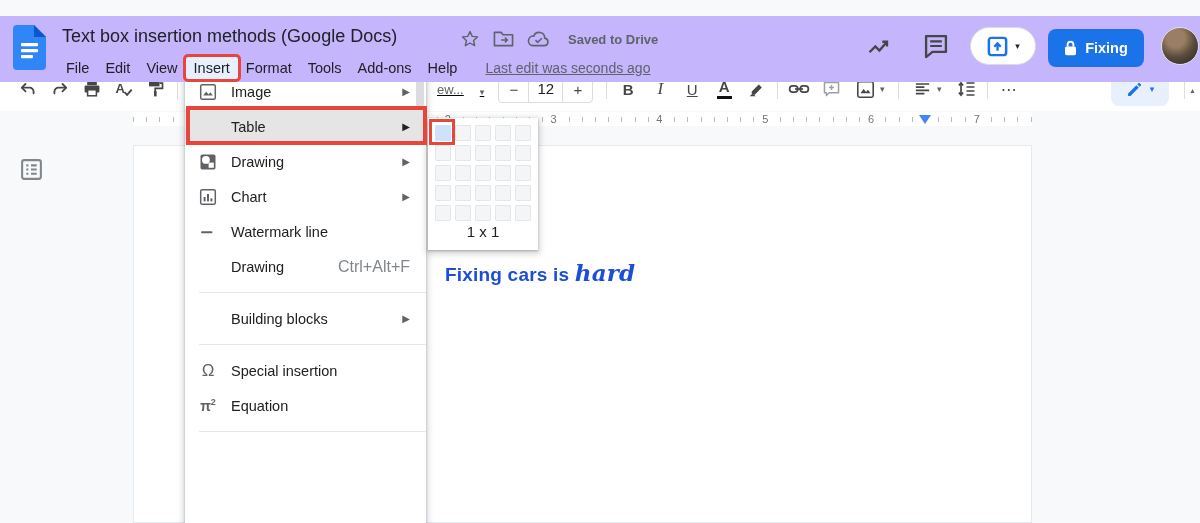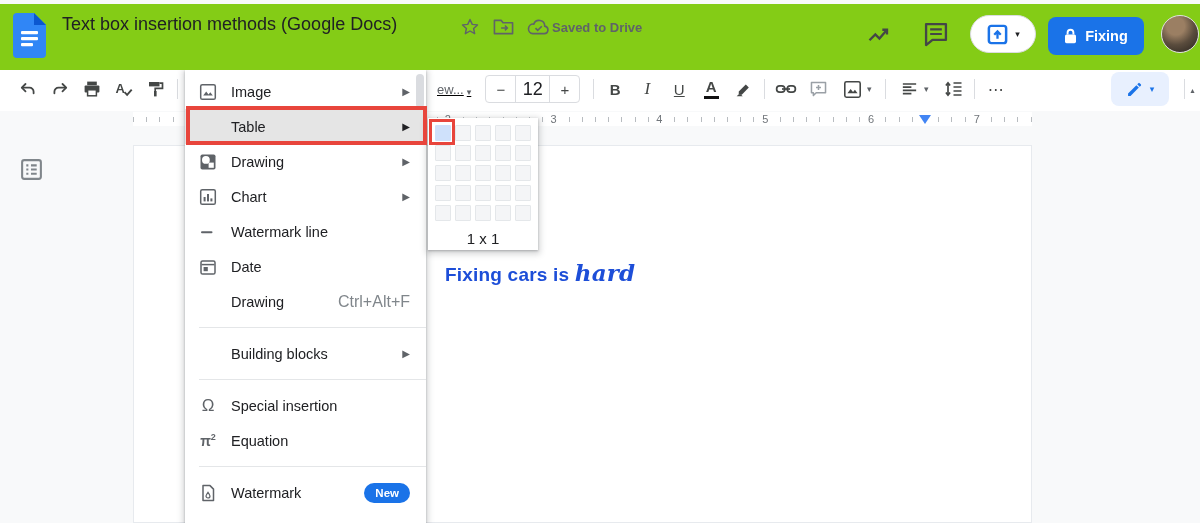--- a/index.html
+++ b/index.html
@@ -1,25 +1,25 @@
 <!DOCTYPE html>
 <html><head>
 <meta charset="utf-8">
 <style>
   html,body{margin:0;padding:0;}
   body{width:1200px;height:523px;overflow:hidden;background:#f8f9fa;
        font-family:"Liberation Sans",sans-serif;position:relative;}
   #app{position:absolute;inset:0;width:1200px;height:523px;}
 
   
-  .header{position:absolute;left:0;top:4px;width:100%;height:66px;background:#84cc16;z-index:30;}
+  .header{position:absolute;left:0;top:16px;width:100%;height:66px;background:#c4b5fd;z-index:30;}
   .logo{position:absolute;left:13px;top:9px;cursor:pointer;}
   .title{position:absolute;left:62px;top:10px;font-size:18px;color:#202124;white-space:nowrap;}
   .title-icons{position:absolute;left:460px;top:13px;display:flex;align-items:center;gap:13px;}
-  .saved-chip{display:flex;align-items:center;gap:2px;}
+  .saved-chip{display:flex;align-items:center;gap:18px;}
   .saved-label{font-size:13px;color:#5f6368;font-weight:bold;}
   .menubar{position:absolute;left:58px;top:39px;display:flex;align-items:center;height:26px;}
   #menu-buttons{display:flex;align-items:center;}
   .menu-btn{font-size:14.5px;color:#202124;padding:3px 8px;border-radius:4px;background:transparent;
             border:none;font-family:inherit;cursor:pointer;white-space:nowrap;}
   .menu-btn.active{background:#e8f0fe;outline:3px solid #e8453c;border-radius:2px;}
   .last-edit{margin-left:20px;font-size:14px;color:#5f6368;text-decoration:underline;white-space:nowrap;}
   .icon-activity{position:absolute;left:866px;top:17px;cursor:pointer;}
   .icon-comment-top{position:absolute;left:922px;top:16px;cursor:pointer;}
   .present-btn{position:absolute;left:970px;top:11px;width:66px;height:38px;border:1px solid #dadce0;
@@ -35,25 +35,25 @@
           background:radial-gradient(circle at 38% 28%,#9b7f63 0 26%,#5a4c3d 55%,#26221d 100%);
           border:1px solid #e0e0e0;box-sizing:border-box;}
 
   
   .toolbar{position:absolute;left:0;top:66px;width:100%;height:45px;background:#fff;z-index:1;
            border-top:1px solid #eef0f2;display:flex;align-items:center;padding-left:12px;box-sizing:border-box;}
   .tb{min-width:26px;height:28px;display:flex;align-items:center;justify-content:center;color:#444746;
       border-radius:4px;margin:0 3px;cursor:pointer;}
   .tb-div{width:1px;height:20px;background:#dadce0;margin:0 5px;}
   .tb-spacer{width:248px;}
-  .font-dd{display:flex;align-items:flex-end;gap:3px;margin:0 6px;cursor:pointer;text-decoration:underline;}
+  .font-dd{display:flex;align-items:flex-end;gap:16px;margin:0 6px;cursor:pointer;text-decoration:underline;}
   .font-label{font-size:13px;color:#5f6368;}
   .size-group{display:flex;align-items:center;border:1px solid #dadce0;border-radius:4px;height:26px;margin:0 8px;background:#fff;}
   .size-btn{width:29px;text-align:center;font-size:15px;color:#444746;cursor:pointer;}
-  .size-val{width:35px;text-align:center;font-size:18px;color:#202124;height:26px;line-height:26px;
+  .size-val{width:35px;text-align:center;font-size:15px;color:#202124;height:26px;line-height:26px;
             border-left:1px solid #dadce0;border-right:1px solid #dadce0;box-sizing:border-box;cursor:text;}
   .fmt{font-size:15px;color:#444746;}
   .fmt.b{font-weight:bold;}
   .fmt.i{font-family:"Liberation Serif",serif;font-style:italic;font-size:17px;}
   .fmt.u{text-decoration:underline;}
   .a-color{font-weight:bold;font-size:15px;line-height:1.1;border-bottom:3px solid #111;padding:0 2px;color:#444746;}
   .more-dots{font-size:16px;color:#444746;letter-spacing:1px;}
   .edit-pill{margin-left:auto;width:58px;height:34px;background:#e8f0fe;border-radius:8px;display:flex;
              align-items:center;justify-content:center;gap:7px;cursor:pointer;margin-right:10px;}
   .edge-stub{width:8px;height:8px;color:#5f6368;font-size:10px;margin-right:2px;overflow:hidden;}
@@ -92,21 +92,21 @@
             padding:4px 11px;border-radius:12px;}
   .menu-divider{height:1px;background:#e4e6e8;margin:8px 0 8px 14px;}
 
   
   .table-picker{position:absolute;left:428px;top:118px;width:110px;height:132px;background:#fff;z-index:12;
                 box-shadow:0 2px 6px 2px rgba(60,64,67,.22),0 1px 2px rgba(60,64,67,.3);
                 box-sizing:border-box;padding:7px 0 0 7px;}
   .grid{display:grid;grid-template-columns:repeat(5,16px);grid-auto-rows:16px;gap:4px;width:96px;}
   .cell{background:#f4f5f7;border:1px solid #e4e7ea;box-sizing:border-box;border-radius:1px;cursor:pointer;}
   .cell.sel{background:#cfe1fb;border-color:#cfe1fb;}
-  .picker-label{width:96px;text-align:center;font-size:15px;color:#202124;margin-top:9px;}
+  .picker-label{width:96px;text-align:center;font-size:15px;color:#202124;margin-top:2px;}
 
   
   .red-table-box{position:absolute;left:186px;top:106px;width:241px;height:39px;border:4px solid #e8453c;
                  box-sizing:border-box;z-index:15;pointer-events:none;}
   .red-cell-box{position:absolute;left:429px;top:119px;width:26px;height:26px;border:3px solid #e8453c;
                 box-sizing:border-box;z-index:14;pointer-events:none;}
 </style>
 </head>
 <body>
 
@@ -140,20 +140,33 @@
         <span style="display:flex;">
           <svg width="23" height="17" viewBox="0 0 24 18">
               <path d="M6 15.5h12a4 4 0 0 0 .6-7.95A6 6 0 0 0 7 5.4 4.6 4.6 0 0 0 6 15.5z" fill="none" stroke="#5f6368" stroke-width="1.7"></path>
               <path d="M8.8 9.6l2.4 2.4 4.3-4.3" fill="none" stroke="#5f6368" stroke-width="1.7"></path>
             </svg>
         </span>
         <span class="saved-label">Saved to Drive</span>
       </span>
     </div>
 
+    <div class="menubar">
+      <div id="menu-buttons">
+          <button class="menu-btn">File</button>
+          <button class="menu-btn">Edit</button>
+          <button class="menu-btn">View</button>
+          <button class="menu-btn active">Insert</button>
+          <button class="menu-btn">Format</button>
+          <button class="menu-btn">Tools</button>
+          <button class="menu-btn">Add-ons</button>
+          <button class="menu-btn">Help</button>
+        </div>
+      <span class="last-edit">Last edit was seconds ago</span>
+    </div>
 
     <span class="icon-activity">
       <svg width="28" height="28" viewBox="0 0 24 24">
           <path d="M3 16.5l5-5 3.5 3.5 6.5-7.5" fill="none" stroke="#444746" stroke-width="2"></path>
           <path d="M14 7.5h4v4" fill="none" stroke="#444746" stroke-width="2"></path>
         </svg>
     </span>
     <span class="icon-comment-top">
       <svg width="28" height="28" viewBox="0 0 24 24">
           <path d="M3.5 3.5h17v13.5H9l-5.5 4.5z" fill="none" stroke="#444746" stroke-width="2" stroke-linejoin="round"></path>
@@ -374,30 +387,20 @@
         </div>
         <div class="menu-item">
           <span class="mi-icon">
             <svg width="18" height="18" viewBox="0 0 18 18">
               <rect x="2" y="8.2" width="11.5" height="2" rx="1" fill="currentColor"></rect>
             </svg>
           </span>
           <span class="mi-label">Watermark line</span>
         </div>
         <div class="menu-item">
-          <span class="mi-icon">
-            <svg width="18" height="18" viewBox="0 0 18 18">
-              <rect x="2" y="3" width="14" height="13" rx="1.6" fill="none" stroke="currentColor" stroke-width="1.5"></rect>
-              <path d="M2.6 6.6h12.8" stroke="currentColor" stroke-width="1.5"></path>
-              <rect x="4.6" y="9" width="4.2" height="4.2" fill="currentColor"></rect>
-            </svg>
-          </span>
-          <span class="mi-label">Date</span>
-        </div>
-        <div class="menu-item">
           <span class="mi-icon"></span>
           <span class="mi-label">Drawing</span>
           <span class="mi-shortcut">Ctrl+Alt+F</span>
         </div>
         <div class="menu-divider"></div>
         <div class="menu-item">
           <span class="mi-icon"></span>
           <span class="mi-label">Building blocks</span>
           <span class="mi-arrow">▶</span>
         </div>
@@ -408,30 +411,20 @@
           </span>
           <span class="mi-label">Special insertion</span>
         </div>
         <div class="menu-item">
           <span class="mi-icon">
             <span style="font-size:14px;font-weight:bold;line-height:1;">π<sup style="font-size:9px;">2</sup></span>
           </span>
           <span class="mi-label">Equation</span>
         </div>
         <div class="menu-divider"></div>
-        <div class="menu-item">
-          <span class="mi-icon">
-            <svg width="18" height="18" viewBox="0 0 18 18">
-              <path d="M4 1.6h7l3.5 3.5v11.3H4z" fill="none" stroke="currentColor" stroke-width="1.5" stroke-linejoin="round"></path>
-              <path d="M9 8.3c1.3 1.8 2 2.8 2 3.7a2 2 0 1 1-4 0c0-.9.7-1.9 2-3.7z" fill="none" stroke="currentColor" stroke-width="1.2"></path>
-            </svg>
-          </span>
-          <span class="mi-label">Watermark</span>
-          <span class="mi-badge">New</span>
-        </div>
       </div>
   </div>
 
   <div class="table-picker">
     <div class="grid" id="grid">
         <div class="cell sel"></div>
         <div class="cell"></div>
         <div class="cell"></div>
         <div class="cell"></div>
         <div class="cell"></div>

